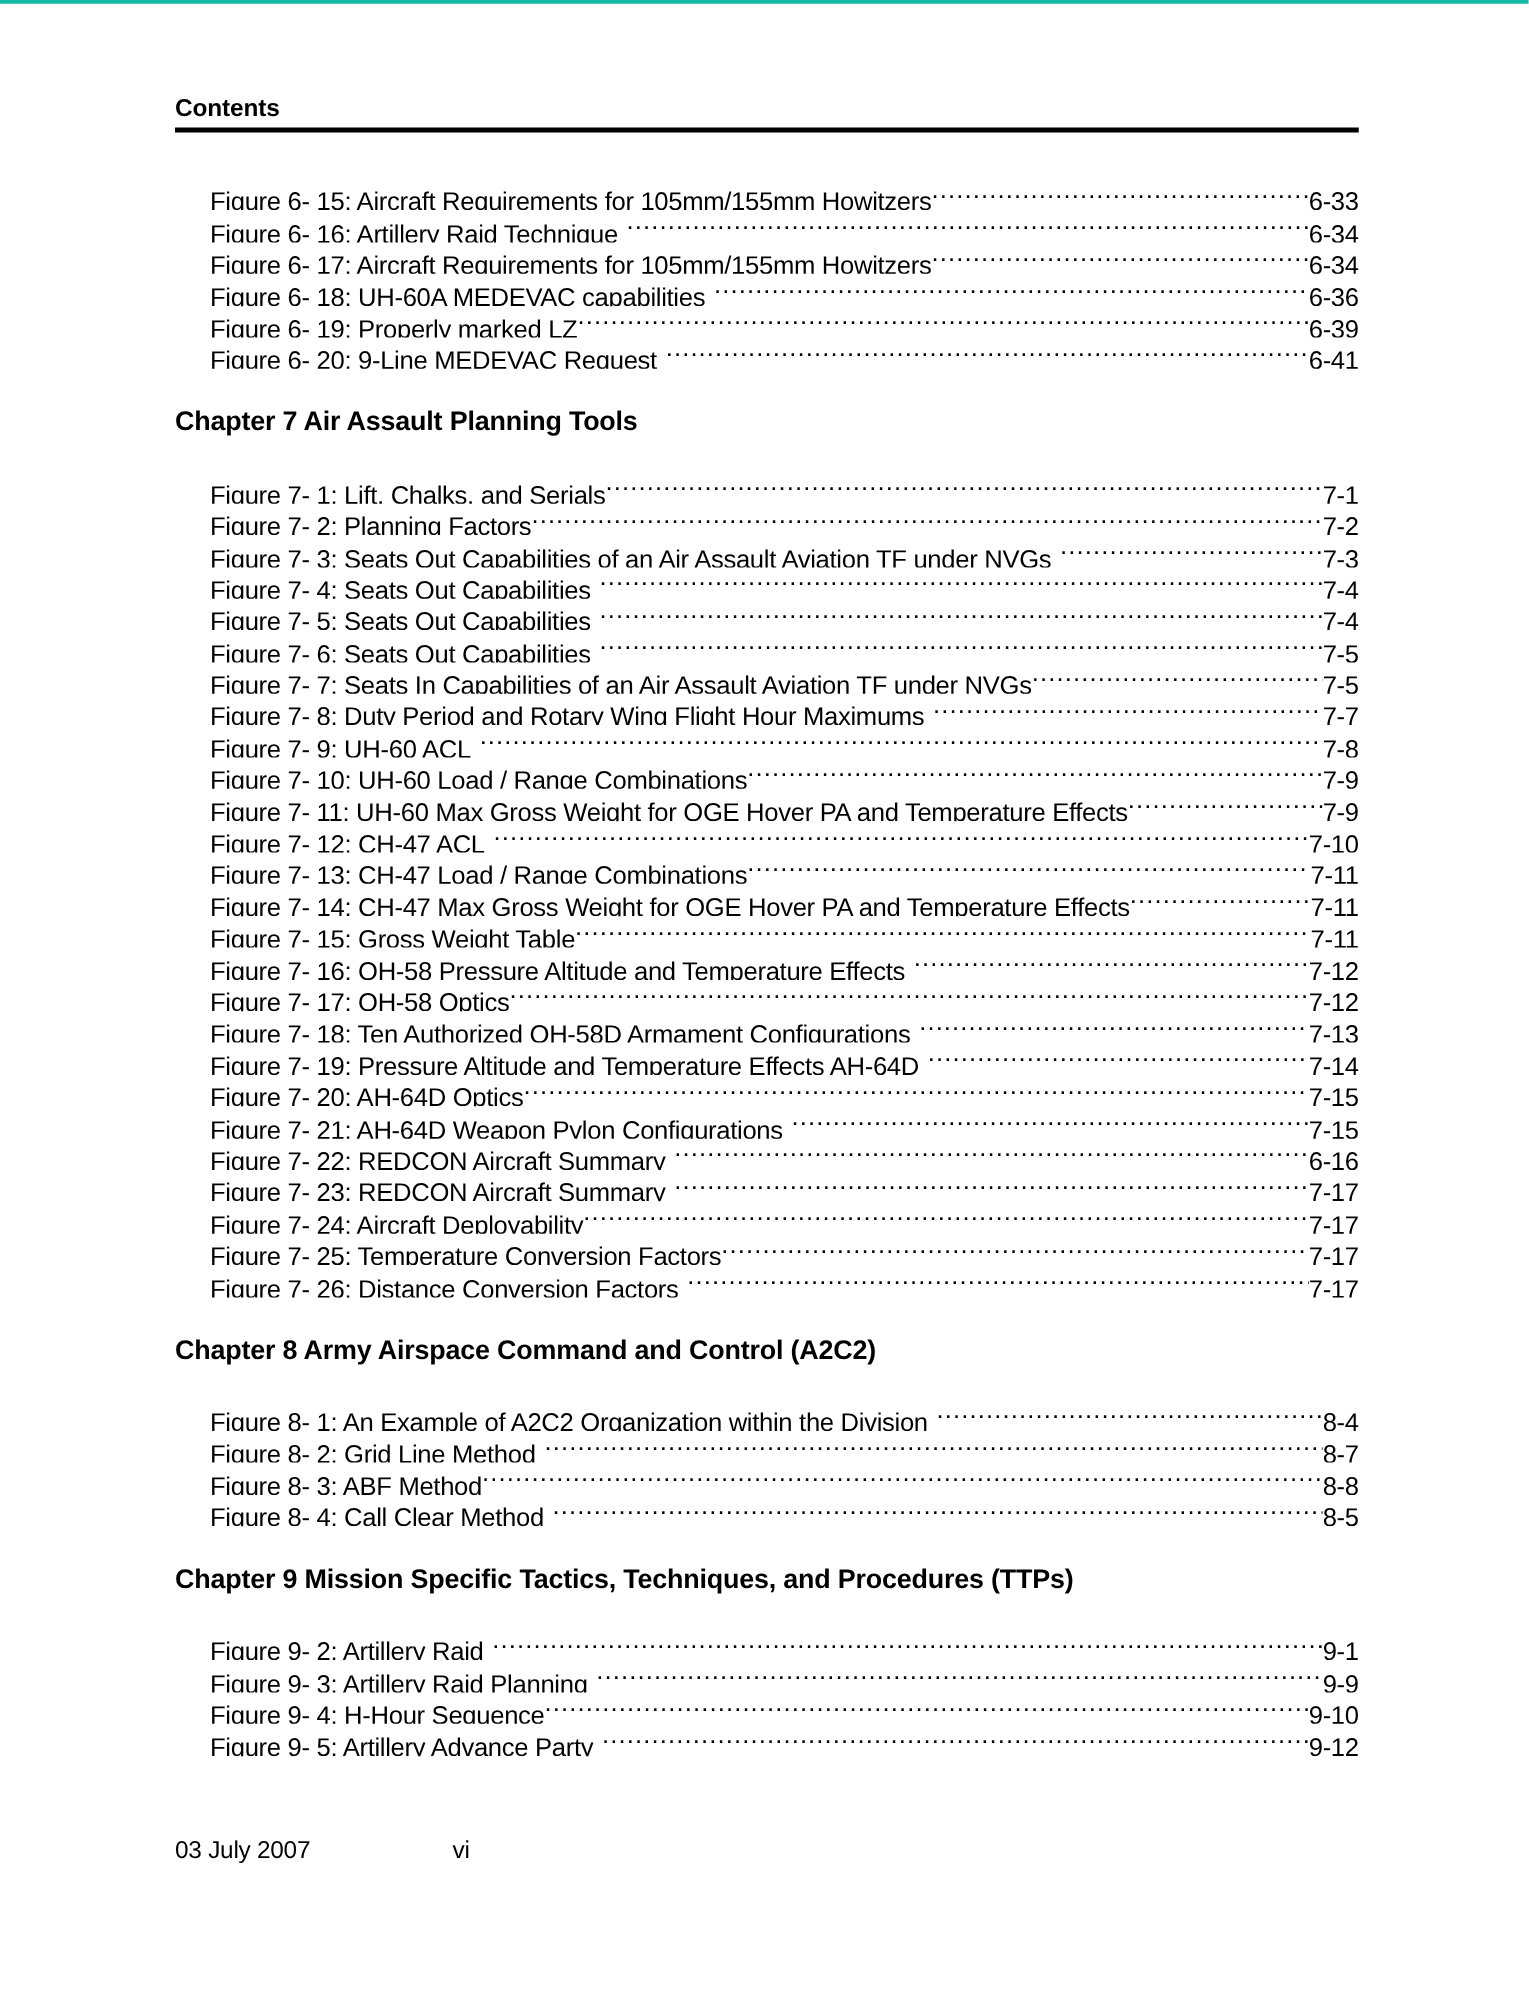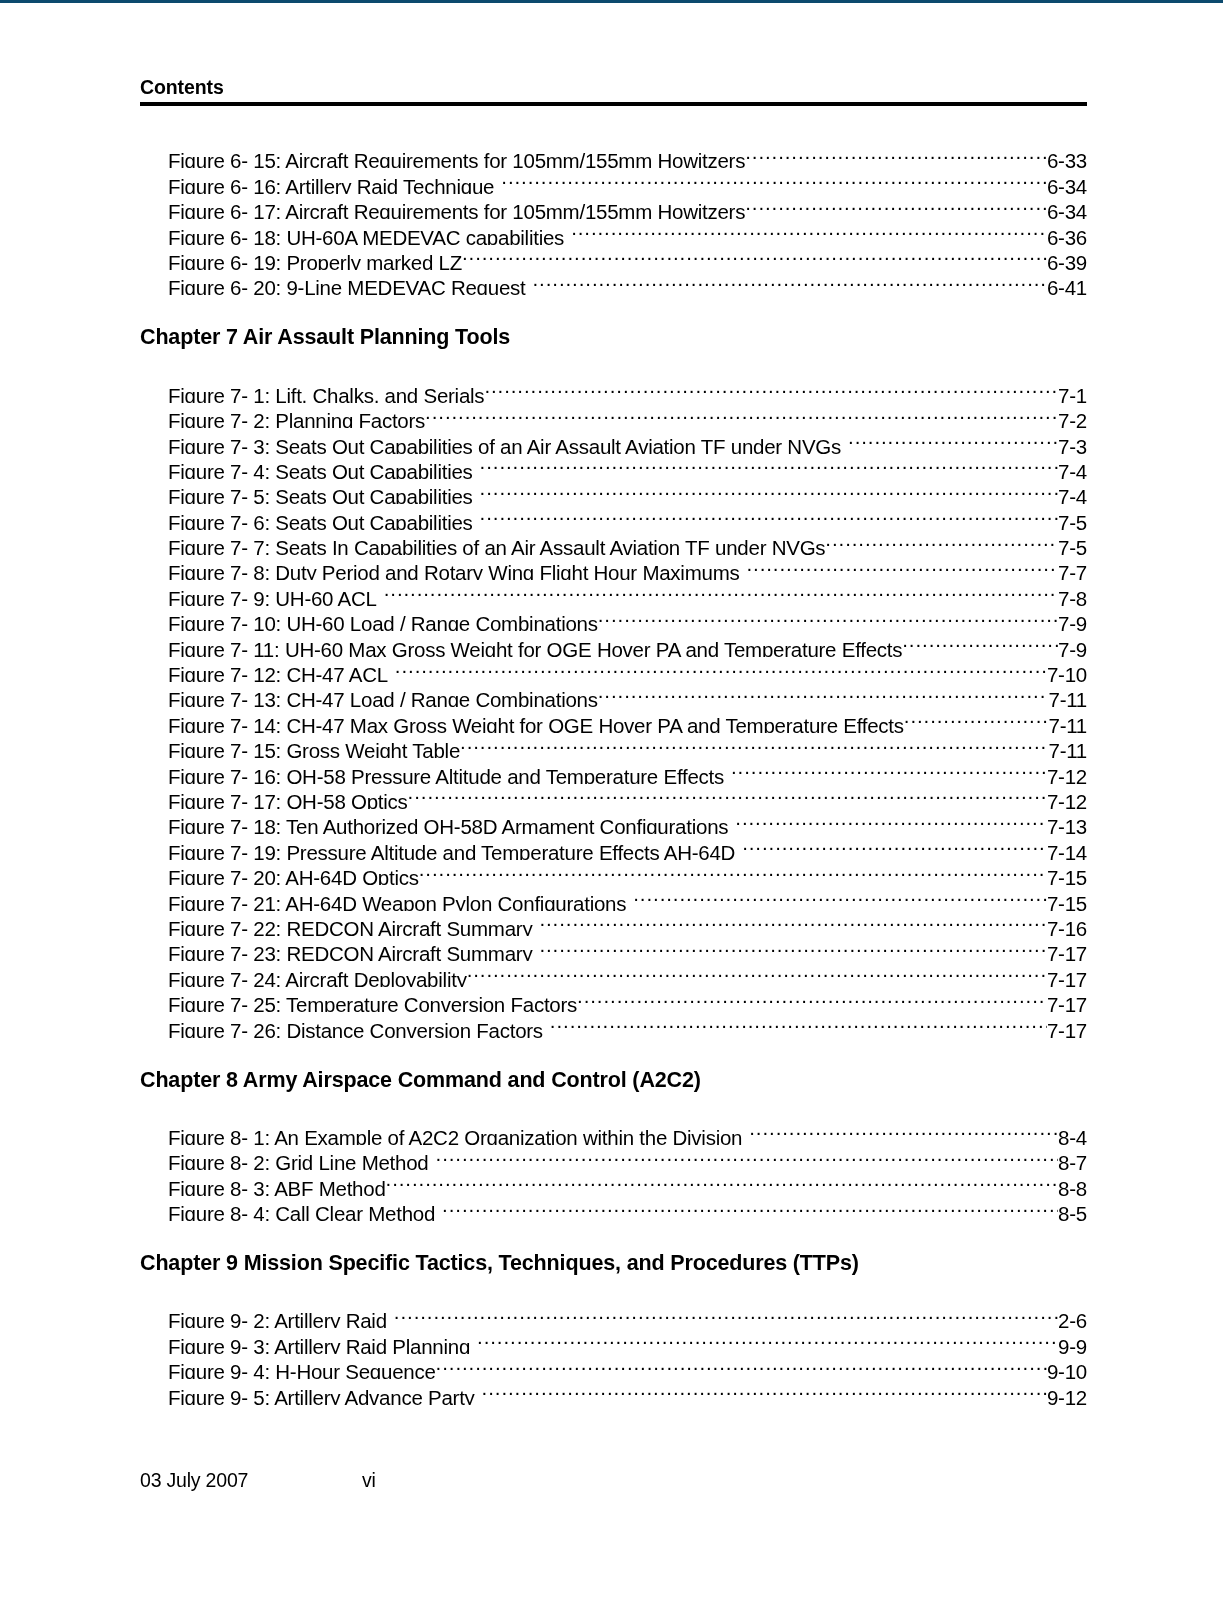--- a/index.html
+++ b/index.html
@@ -11,21 +11,21 @@
   }
   body {
     font-family: "Liberation Sans", sans-serif;
     color: #000000;
   }
   .page {
     position: relative;
     width: 1223px;
     height: 1600px;
     background: #ffffff;
-    border-top: 3px solid #0c4a6e;
+    border-top: 3px solid #14b8a6;
     overflow: hidden;
   }
   .content {
     position: absolute;
     left: 140px;
     top: 0;
     width: 947px;
     height: 1600px;
   }
 
@@ -285,21 +285,21 @@
             <span class="e-page">7-15</span>
           </div>
           <div class="toc-entry gap">
             <span class="e-title">Figure 7- 21: AH-64D Weapon Pylon Configurations</span>
             <span class="e-leader"></span>
             <span class="e-page">7-15</span>
           </div>
           <div class="toc-entry gap">
             <span class="e-title">Figure 7- 22: REDCON Aircraft Summary</span>
             <span class="e-leader"></span>
-            <span class="e-page">7-16</span>
+            <span class="e-page">6-16</span>
           </div>
           <div class="toc-entry gap">
             <span class="e-title">Figure 7- 23: REDCON Aircraft Summary</span>
             <span class="e-leader"></span>
             <span class="e-page">7-17</span>
           </div>
           <div class="toc-entry">
             <span class="e-title">Figure 7- 24: Aircraft Deployability</span>
             <span class="e-leader"></span>
             <span class="e-page">7-17</span>
@@ -340,21 +340,21 @@
             <span class="e-page">8-5</span>
           </div>
         </div>
         <div class="space-before-chapter"></div>
         <div class="chapter-heading">Chapter 9 Mission Specific Tactics, Techniques, and Procedures (TTPs)</div>
         <div class="space-after-chapter"></div>
         <div class="entry-group">
           <div class="toc-entry gap">
             <span class="e-title">Figure 9- 2: Artillery Raid</span>
             <span class="e-leader"></span>
-            <span class="e-page">2-6</span>
+            <span class="e-page">9-1</span>
           </div>
           <div class="toc-entry gap">
             <span class="e-title">Figure 9- 3: Artillery Raid Planning</span>
             <span class="e-leader"></span>
             <span class="e-page">9-9</span>
           </div>
           <div class="toc-entry">
             <span class="e-title">Figure 9- 4: H-Hour Sequence</span>
             <span class="e-leader"></span>
             <span class="e-page">9-10</span>

